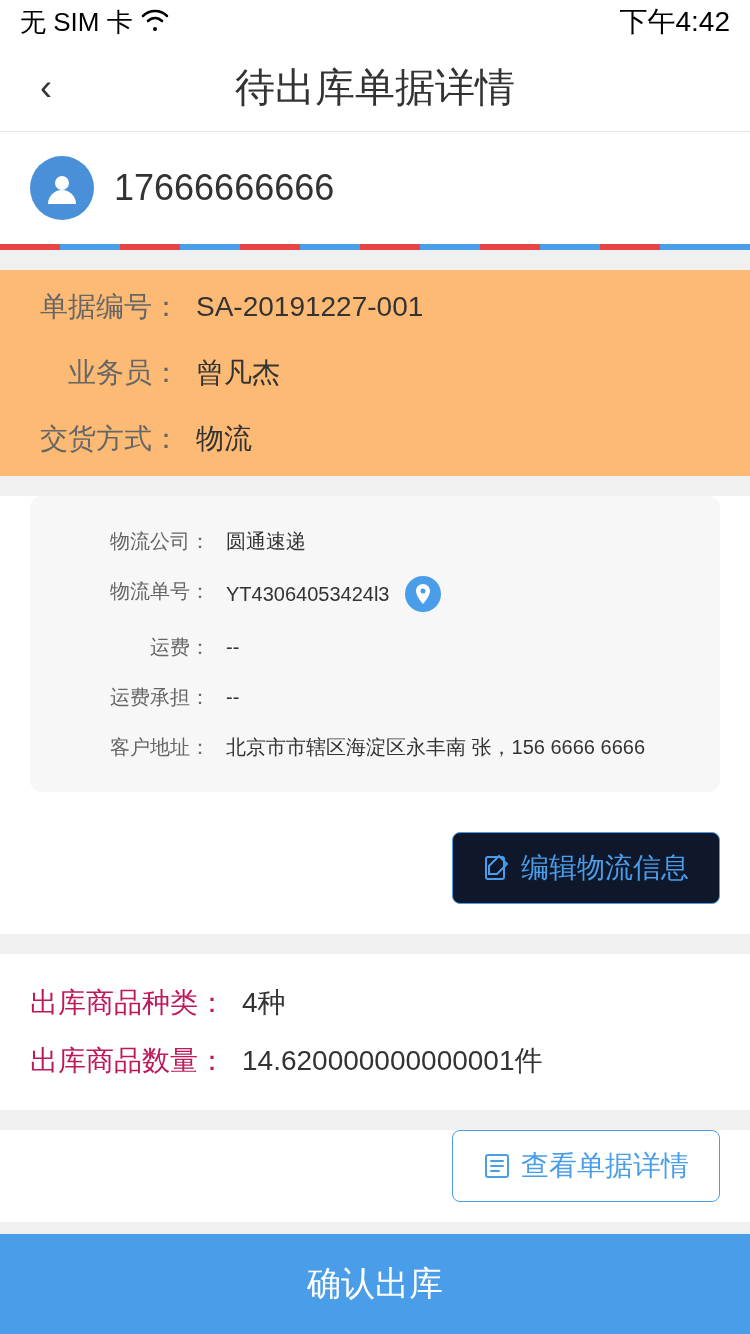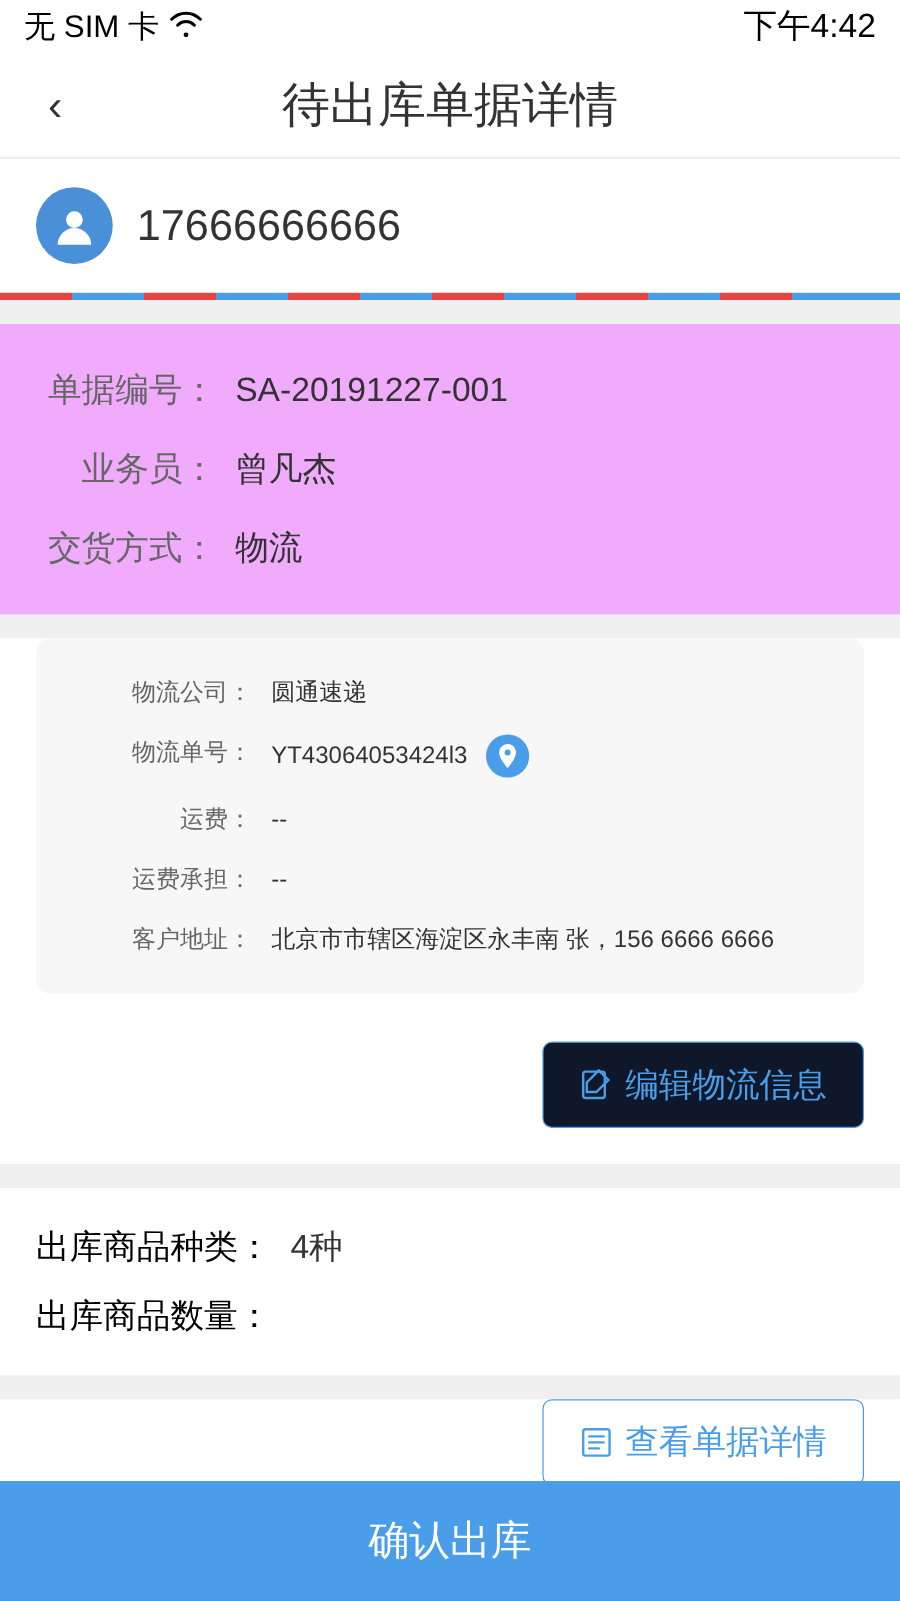--- a/index.html
+++ b/index.html
@@ -139,22 +139,22 @@
         #e84444 64%, #e84444 72%,
         #4a9de8 72%, #4a9de8 80%,
         #e84444 80%, #e84444 88%,
         #4a9de8 88%, #4a9de8 100%
       );
       margin-bottom: 20px;
     }
 
     
     .info-section {
-      background: #f0abfc;
-      padding: 34px 30px;
+      background: #fdba74;
+      padding: 16px 30px;
       margin-bottom: 20px;
     }
     .info-row {
       display: flex;
       align-items: flex-start;
       margin-bottom: 24px;
       font-size: 28px;
       line-height: 1.5;
     }
     .info-row:last-child {
@@ -251,21 +251,21 @@
     .goods-row {
       display: flex;
       align-items: center;
       margin-bottom: 20px;
       font-size: 28px;
     }
     .goods-row:last-child {
       margin-bottom: 0;
     }
     .goods-label {
-      color: #000000;
+      color: #be185d;
       min-width: 180px;
       text-align: right;
       margin-right: 16px;
     }
     .goods-value {
       color: #333;
     }
 
     
     .view-btn-container {
@@ -399,20 +399,21 @@
 
   <div class="separator"></div>
 
   <div class="goods-section">
     <div class="goods-row">
       <span class="goods-label">出库商品种类：</span>
       <span class="goods-value">4种</span>
     </div>
     <div class="goods-row">
       <span class="goods-label">出库商品数量：</span>
+      <span class="goods-value">14.620000000000001件</span>
     </div>
   </div>
 
   <div class="view-btn-container" style="background:#fff; padding-top:0;">
     <button class="view-btn">
       <svg width="28" height="28" viewBox="0 0 28 28" fill="none">
         <rect x="3" y="3" width="22" height="22" rx="2" stroke="#4a9de8" stroke-width="2" fill="none"></rect>
         <path d="M8 9h12M8 14h12M8 19h8" stroke="#4a9de8" stroke-width="2" stroke-linecap="round"></path>
       </svg>
       <span>查看单据详情</span>

